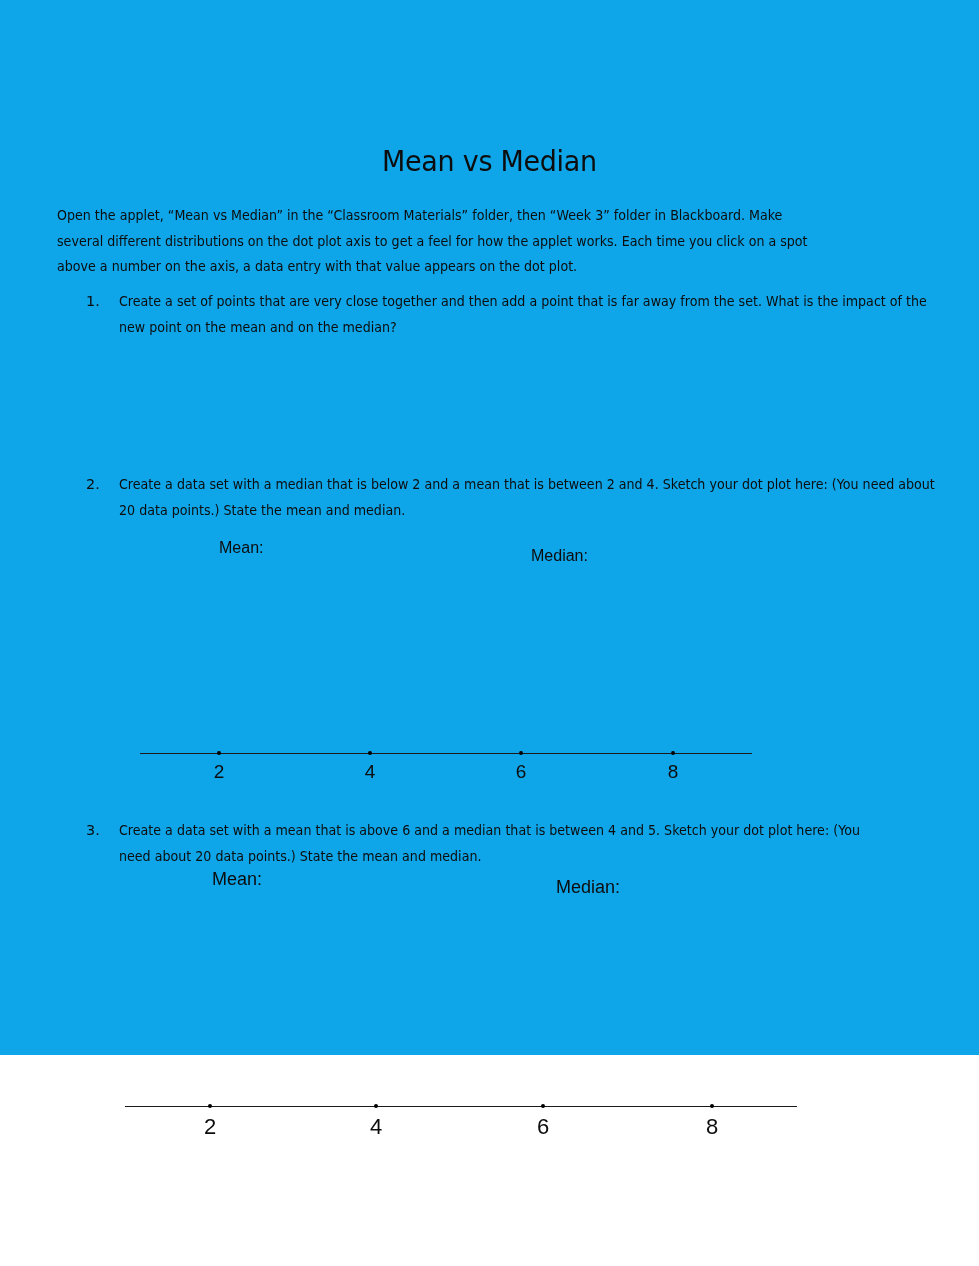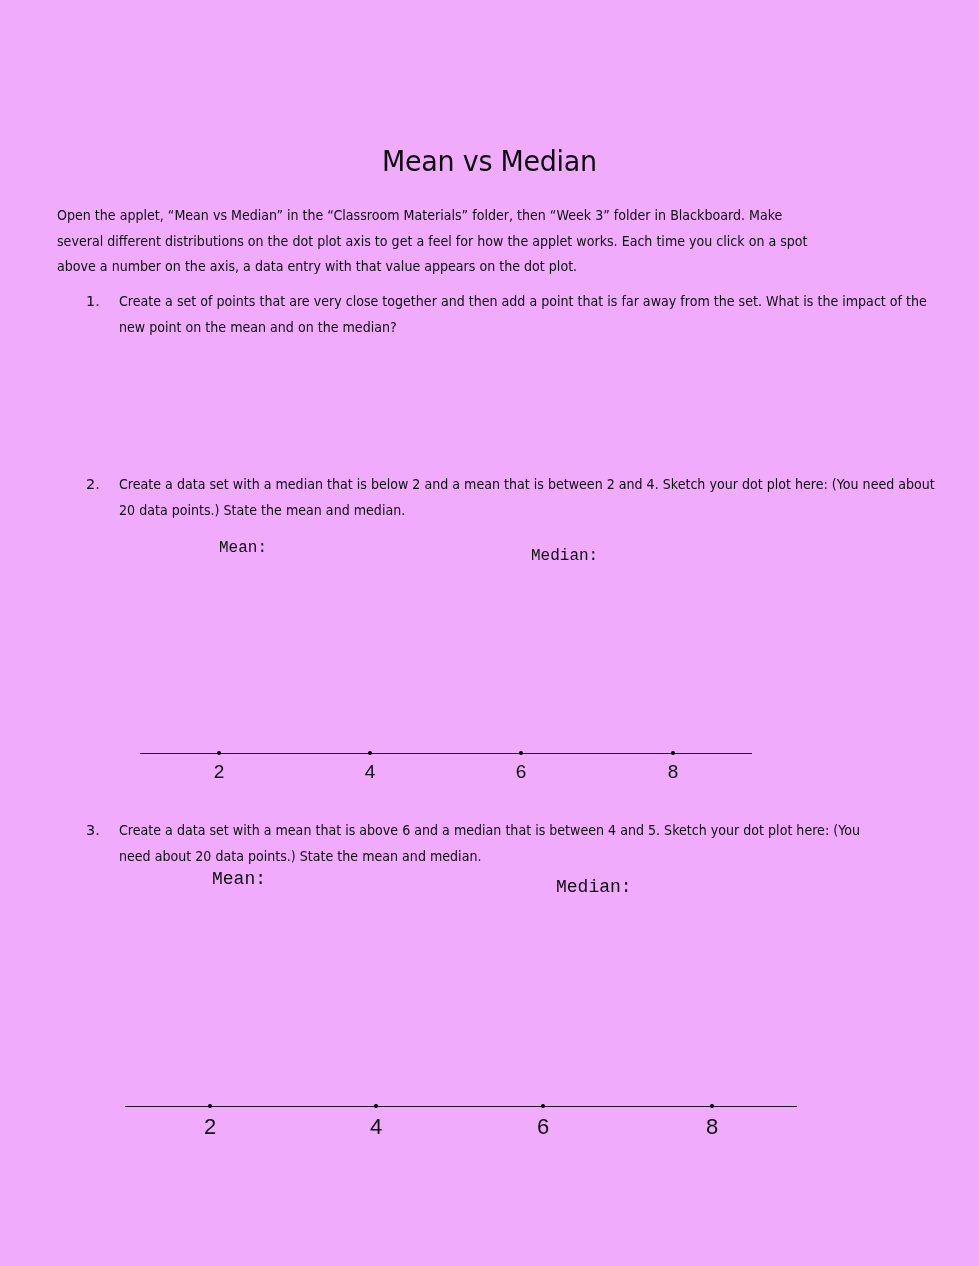--- a/index.html
+++ b/index.html
@@ -14,22 +14,22 @@
     font-family: "Liberation Sans", sans-serif;
     color: #000000;
     overflow: hidden;
   }
 
   .page {
     position: absolute;
     left: 0;
     top: 0;
     width: 979px;
-    height: 1266px;
-    background: #f0abfc;
+    height: 1055px;
+    background: #0ea5e9;
   }
 
   
   .doc-title {
     position: absolute;
     left: 0;
     top: 144px;
     width: 979px;
     text-align: center;
     font-family: "DejaVu Sans", sans-serif;
@@ -88,21 +88,21 @@
 
   #q2 { left: 86px; top: 472px; width: 960px; }
   #q2 .q-body { width: 945px; }
 
   #q3 { left: 86px; top: 818px; width: 960px; }
   #q3 .q-body { width: 860px; }
 
   
   .stat-label {
     position: absolute;
-    font-family: Liberation Mono, monospace;
+    font-family: Liberation Sans, sans-serif;
     color: #0d0d0d;
     white-space: nowrap;
   }
   #mean-2   { left: 219px; top: 539px; font-size: 16px; }
   #median-2 { left: 531px; top: 547px; font-size: 16px; }
   #mean-3   { left: 212px; top: 869px; font-size: 18px; }
   #median-3 { left: 556px; top: 877px; font-size: 18px; }
 
   
   .numberline {

